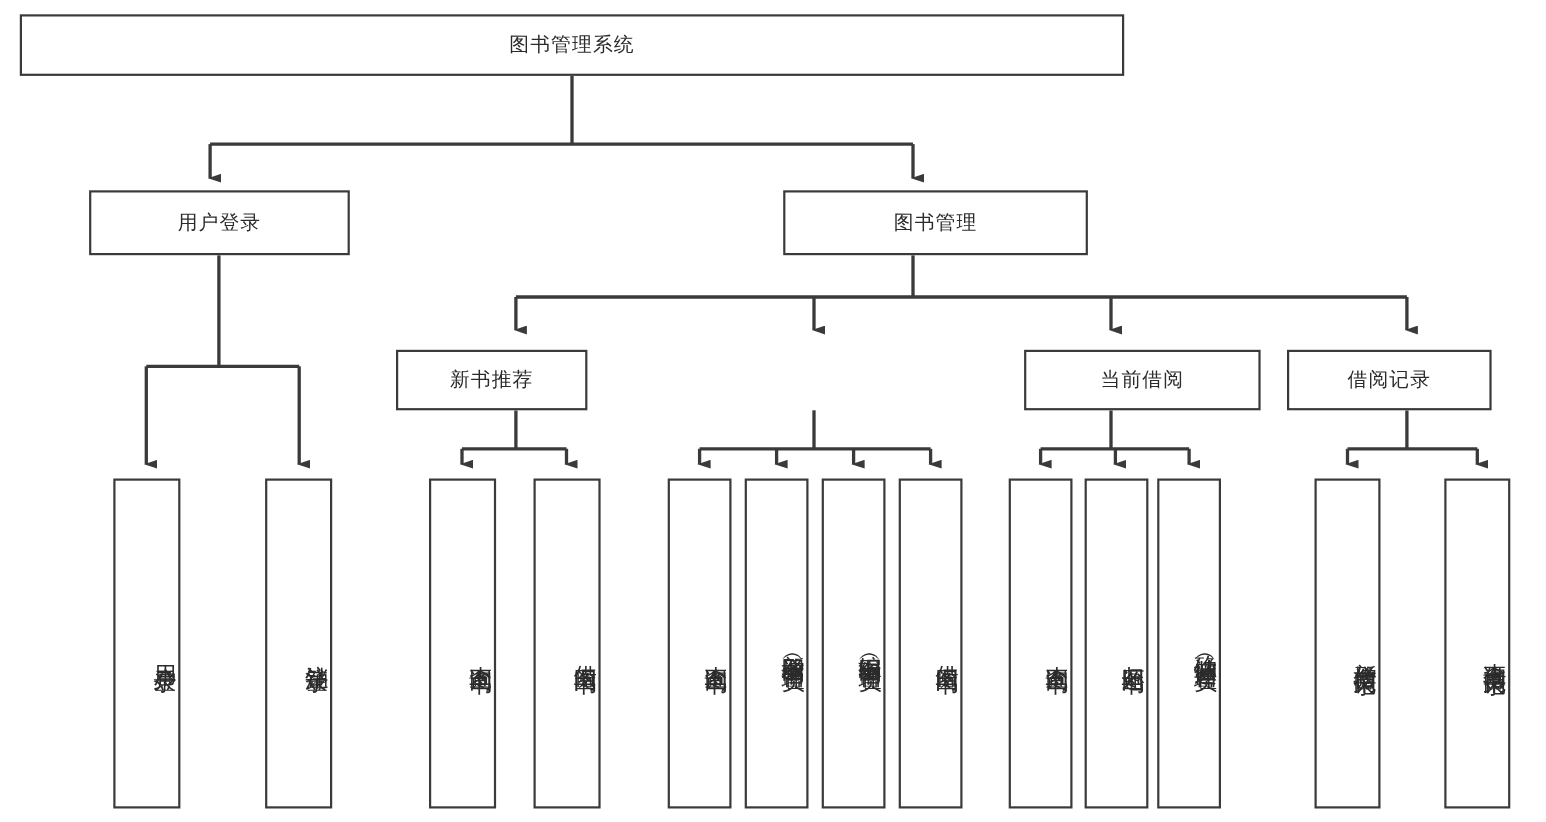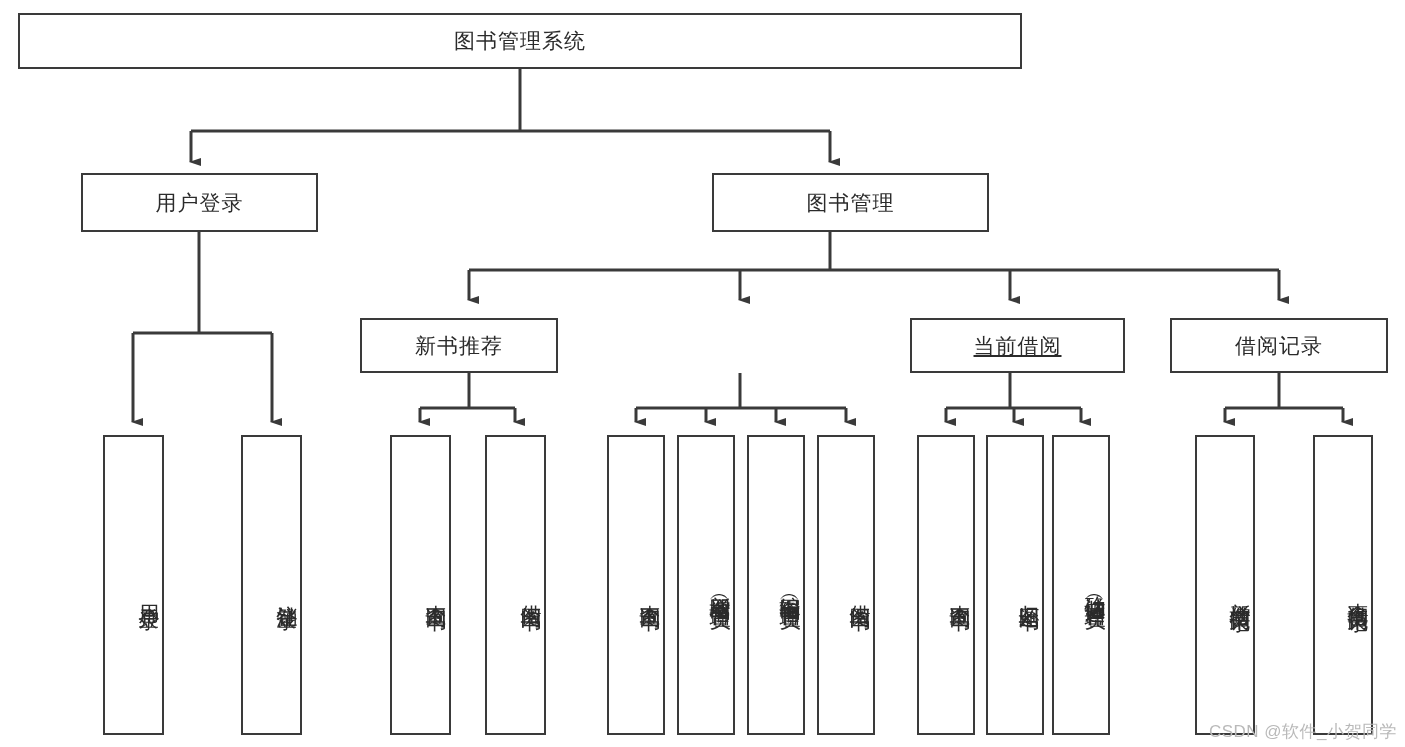--- a/index.html
+++ b/index.html
@@ -29,21 +29,21 @@
     box-sizing: border-box;
     border: 2px solid #3a3a3a;
     background: #ffffff;
     color: #2b2b2b;
     display: flex;
     align-items: center;
     justify-content: center;
     z-index: 2;
   }
   .node.horiz {
-    font-size: 21px;
+    font-size: 18px;
     letter-spacing: 1px;
     line-height: 1.1;
   }
   .node.vert {
     writing-mode: vertical-rl;
     text-orientation: upright;
     font-size: 21px;
     line-height: 1.25;
     letter-spacing: 2px;
     align-items: flex-start;
@@ -130,30 +130,30 @@
   </div>
 
   <div class="node horiz" style="left:81px; top:173px; width:237px; height:59px;">
     <span class="node-label">用户登录</span>
   </div>
 
   <div class="node horiz" style="left:712px; top:173px; width:277px; height:59px;">
     <span class="node-label">图书管理</span>
   </div>
 
-  <div class="node horiz" style="left:360px; top:318px; width:198px; height:55px;">
+  <div class="node horiz" style="left:360px; top:318px; width:174px; height:55px;">
     <span class="node-label">新书推荐</span>
   </div>
 
 
-  <div class="node horiz" style="left:910px; top:318px; width:215px; height:55px;text-decoration:underline;">
+  <div class="node horiz" style="left:931px; top:318px; width:215px; height:55px;">
     <span class="node-label">当前借阅</span>
   </div>
 
-  <div class="node horiz" style="left:1170px; top:318px; width:218px; height:55px;">
+  <div class="node horiz" style="left:1170px; top:318px; width:186px; height:55px;">
     <span class="node-label">借阅记录</span>
   </div>
 
   <div class="node vert" style="left:103px; top:435px; width:61px; height:300px;">
     <span class="node-label">用户登录</span>
   </div>
 
   <div class="node vert" style="left:241px; top:435px; width:61px; height:300px;">
     <span class="node-label">注销登录</span>
   </div>
@@ -195,15 +195,14 @@
   </div>
 
   <div class="node vert" style="left:1195px; top:435px; width:60px; height:300px;">
     <span class="node-label">新增借阅记录</span>
   </div>
 
   <div class="node vert" style="left:1313px; top:435px; width:60px; height:300px;">
     <span class="node-label">查询借阅记录</span>
   </div>
 
-  <div id="watermark">CSDN @软件_小贺同学</div>
 
 </div>
 
 </body></html>

